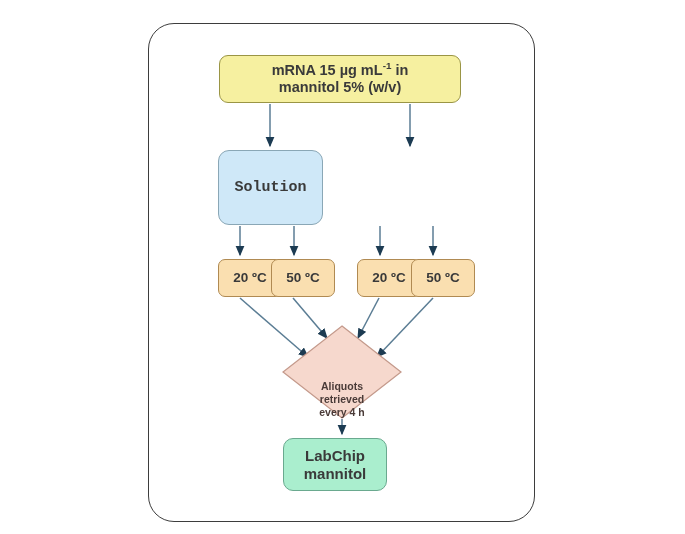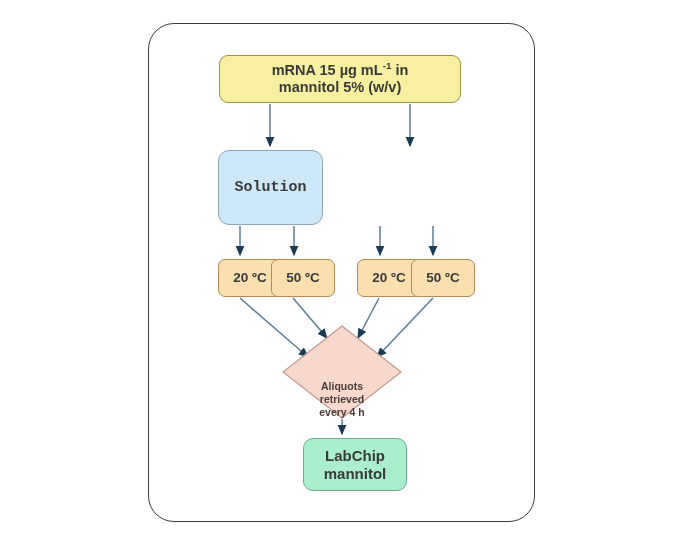--- a/index.html
+++ b/index.html
@@ -119,21 +119,21 @@
     align-items: flex-end;
     justify-content: center;
     text-align: center;
     color: #4a3b38;
     font-weight: bold;
     font-size: 10.5px;
     line-height: 1.25;
   }
   
   #node-analysis {
-    left: 303px;
+    left: 283px;
     top: 438px;
     width: 104px;
     height: 53px;
     background: #aaeece;
     border: 1.3px solid #6aa98f;
     border-radius: 10px;
     font-size: 15px;
   }
 </style>
 </head>

